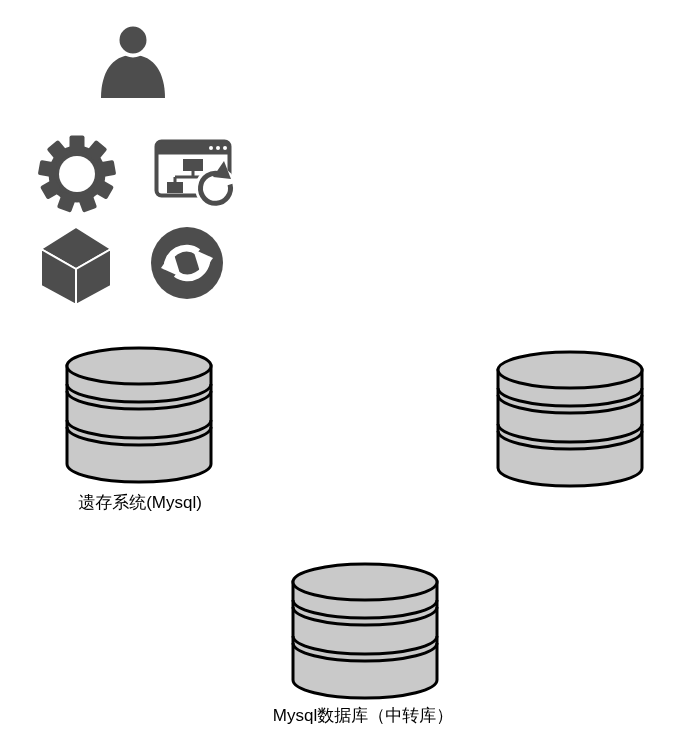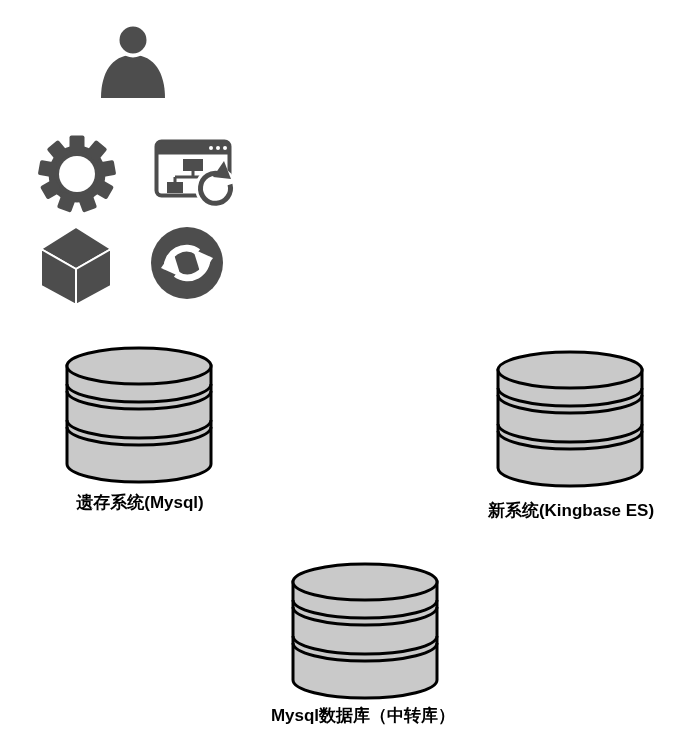--- a/index.html
+++ b/index.html
@@ -12,21 +12,20 @@
   html,body{margin:0;padding:0;}
   body{
     background:#f4f4f4;
     font-family:"Liberation Sans","DejaVu Sans",sans-serif;
   }
   .canvas{
     position:relative;
     width:700px;height:750px;
     background:var(--canvas-bg);
     overflow:hidden;
-    font-weight:bold;
   }
   .abs{position:absolute;}
   .ic{color:var(--icon);}
   .f{fill:currentColor;}
   .w{fill:#ffffff;}
   .db-shape{fill:var(--db-fill);stroke:var(--db-stroke);stroke-width:3;}
   .db-line{fill:none;stroke:var(--db-stroke);stroke-width:3;}
   .node-label{
     position:absolute;
     width:220px;
@@ -109,21 +108,20 @@
     <path class="db-line" d="M 4 40 A 72 18 0 0 0 148 40 M 4 47 A 72 18 0 0 0 148 47 M 4 76 A 72 18 0 0 0 148 76 M 4 83 A 72 18 0 0 0 148 83"></path>
     <ellipse class="db-shape" cx="76" cy="22" rx="72" ry="18"></ellipse>
   </svg>
   <div class="node-label" style="left:30px;top:492px;">遗存系统(Mysql)</div>
 
   <svg class="abs" style="left:494px;top:348px;" width="152" height="142" viewBox="0 0 152 142">
     <path class="db-shape" d="M 4 22 L 4 120 A 72 18 0 0 0 148 120 L 148 22 Z"></path>
     <path class="db-line" d="M 4 40 A 72 18 0 0 0 148 40 M 4 47 A 72 18 0 0 0 148 47 M 4 76 A 72 18 0 0 0 148 76 M 4 83 A 72 18 0 0 0 148 83"></path>
     <ellipse class="db-shape" cx="76" cy="22" rx="72" ry="18"></ellipse>
   </svg>
-  <div class="node-label" style="left:461px;top:500px;">新系统(Kingbase ES)</div>
 
   <svg class="abs" style="left:289px;top:560px;" width="152" height="142" viewBox="0 0 152 142">
     <path class="db-shape" d="M 4 22 L 4 120 A 72 18 0 0 0 148 120 L 148 22 Z"></path>
     <path class="db-line" d="M 4 40 A 72 18 0 0 0 148 40 M 4 47 A 72 18 0 0 0 148 47 M 4 76 A 72 18 0 0 0 148 76 M 4 83 A 72 18 0 0 0 148 83"></path>
     <ellipse class="db-shape" cx="76" cy="22" rx="72" ry="18"></ellipse>
   </svg>
   <div class="node-label" style="left:253px;top:705px;">Mysql数据库（中转库）</div>
 
 </div>
 

